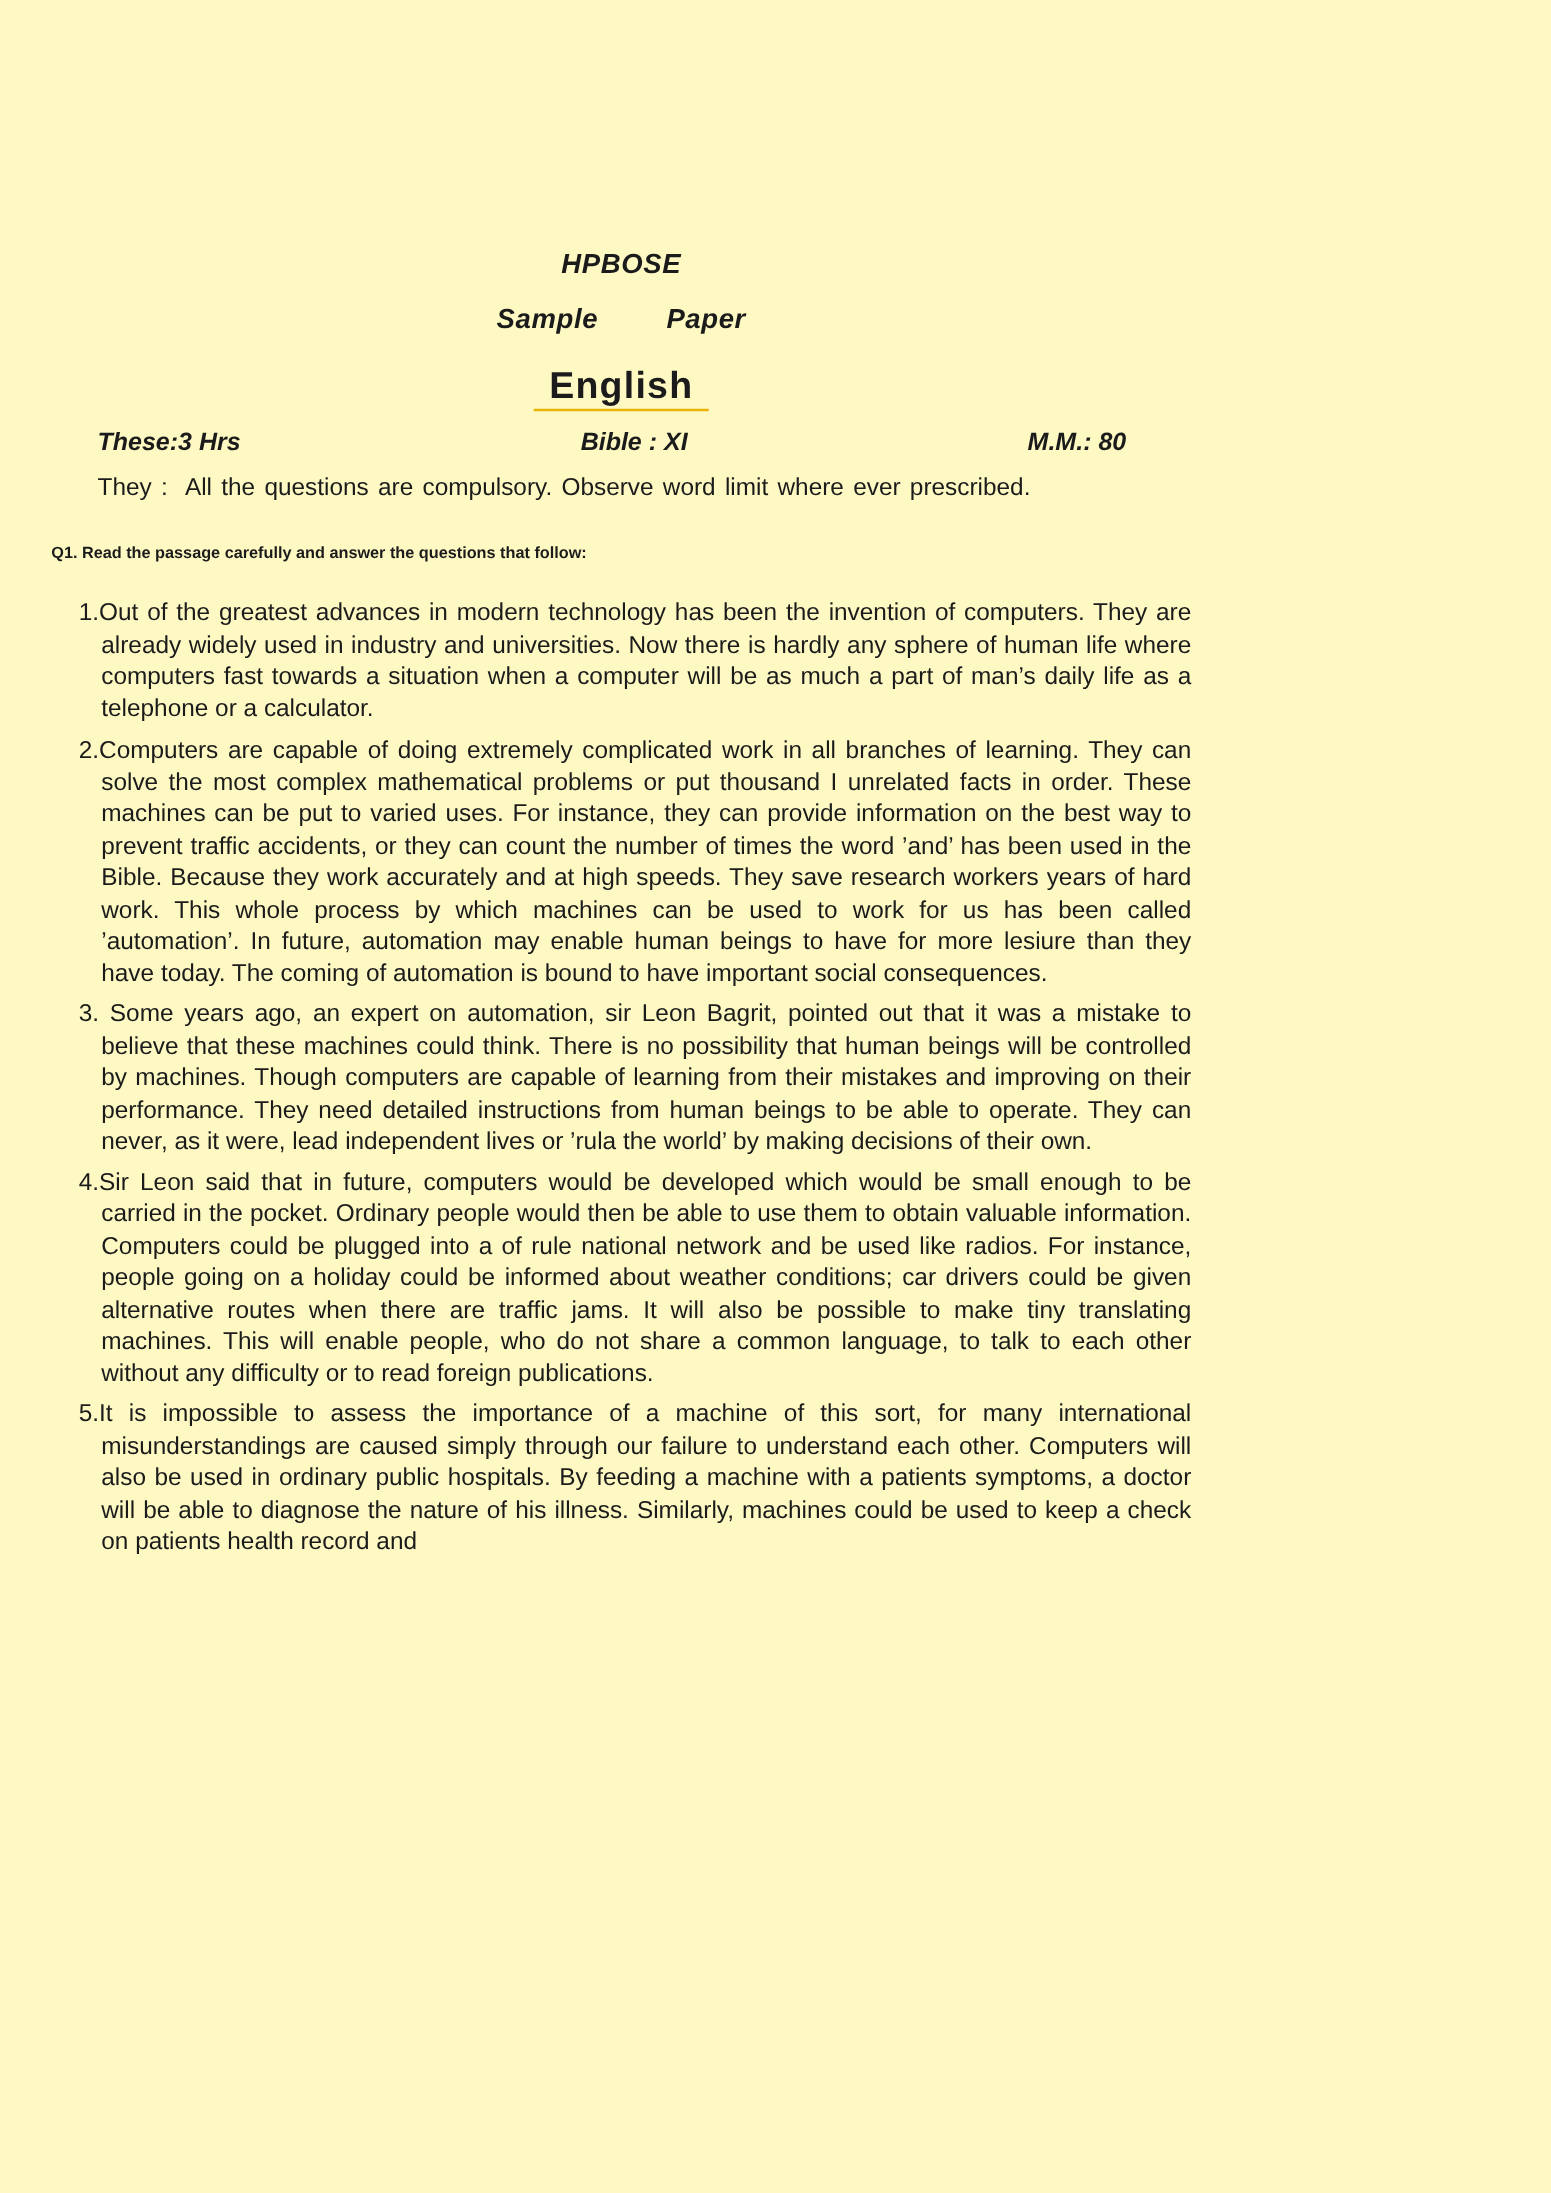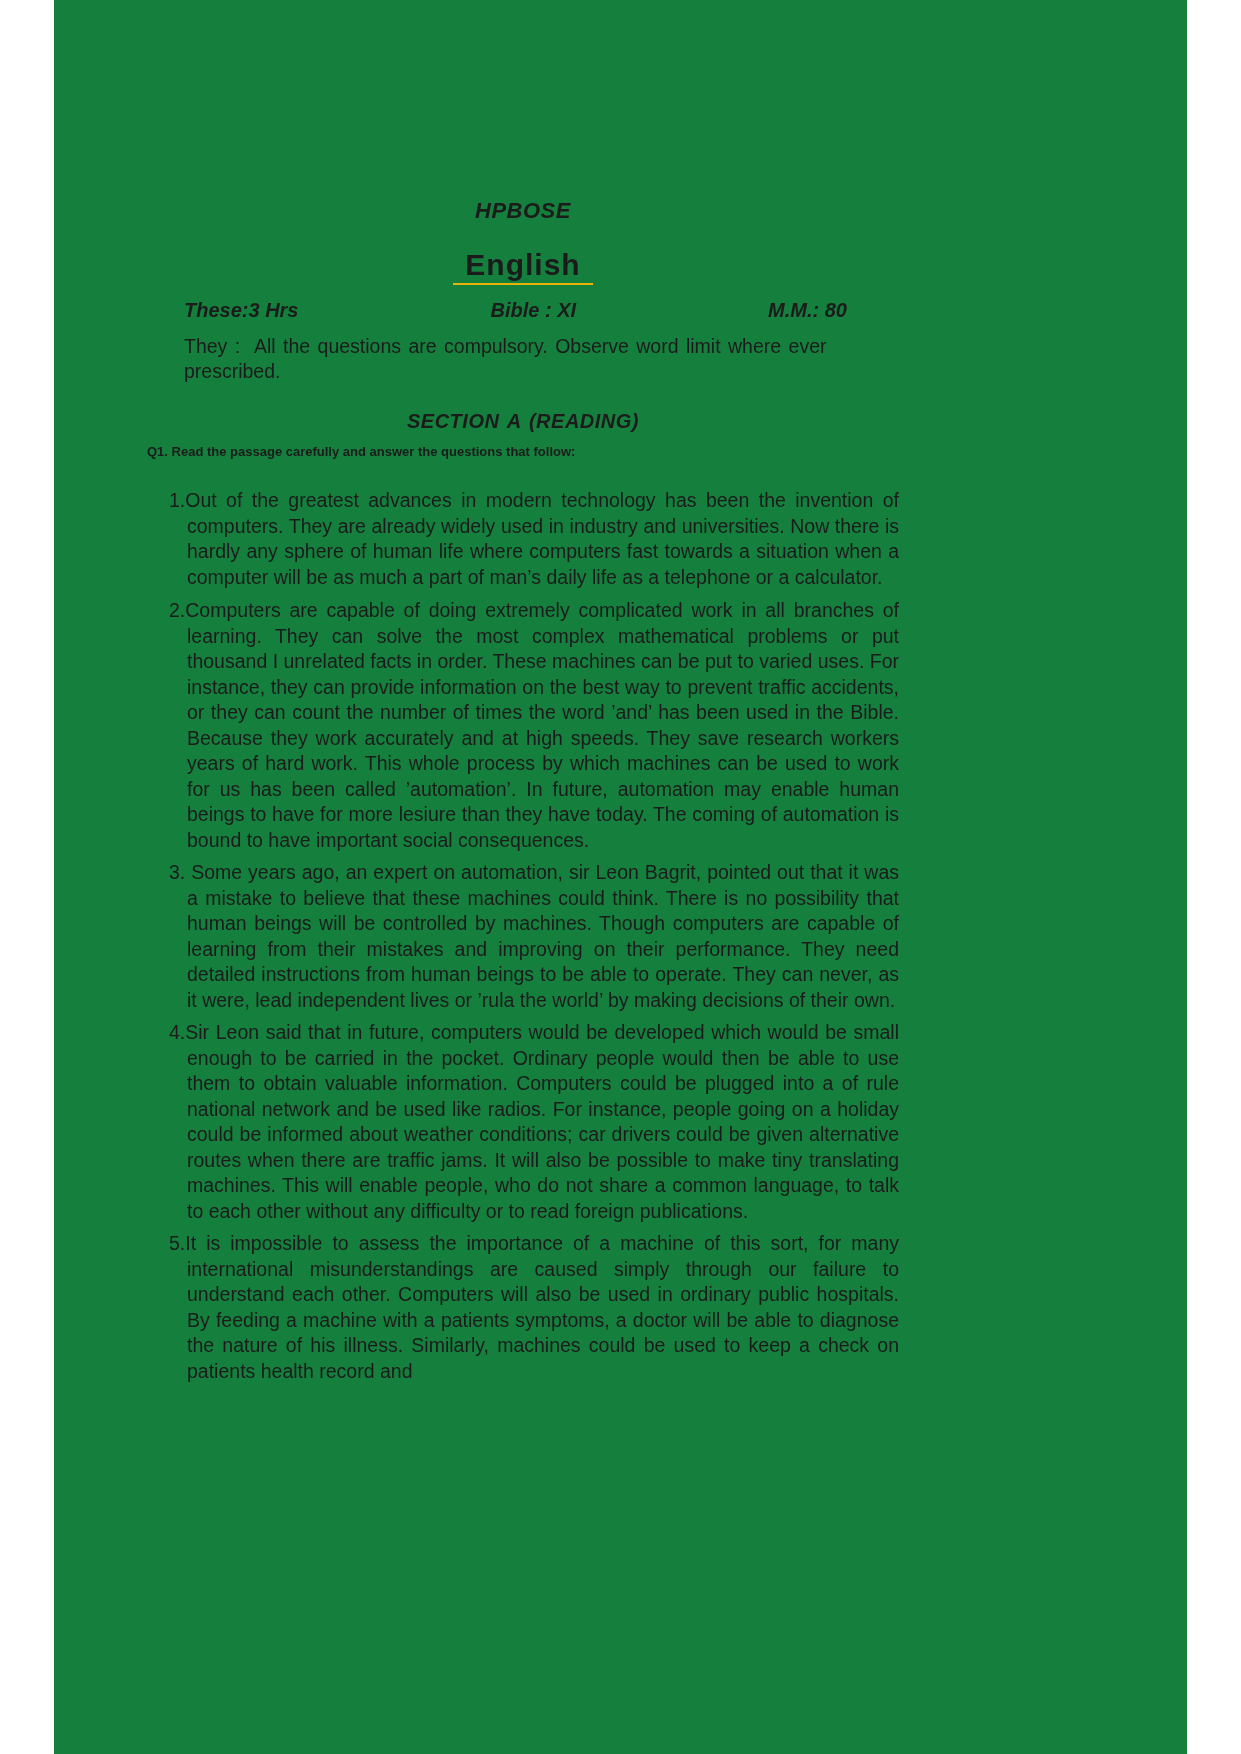--- a/index.html
+++ b/index.html
@@ -2,28 +2,28 @@
 <html><head>
 <meta charset="utf-8">
 <style>
   html, body {
     margin: 0;
     padding: 0;
     background: #ffffff;
   }
   .page {
     position: relative;
-    width: 1133px;
+    width: 1241px;
     height: 1754px;
     margin: 0 auto;
-    background: #15803d;
+    background: #fef9c3;
     color: #1b1b1b;
     font-family: "Liberation Sans", "DejaVu Sans", sans-serif;
     box-sizing: border-box;
-    padding: 198px 288px 0 93px;
+    padding: 198px 288px 0 41px;
     overflow: hidden;
   }
   .hdr {
     text-align: center;
   }
   .hdr-line {
     font-size: 22px;
     font-weight: bold;
     font-style: italic;
     line-height: 26px;
@@ -97,34 +97,34 @@
     white-space: pre;
   }
 </style>
 </head>
 <body>
 
 <div class="page">
 
   <header class="hdr">
     <div class="hdr-line">HPBOSE</div>
+    <div class="hdr-line spaced">Sample Paper</div>
     <div class="subject-wrap">
       <span class="subject">English</span>
     </div>
   </header>
 
   <div class="meta-row">
     <span>These:3 Hrs</span>
     <span>Bible : XI</span>
     <span>M.M.: 80</span>
   </div>
 
   <p class="note">They :  All the questions are compulsory. Observe word limit where ever prescribed.</p>
 
-  <div class="section-title">SECTION A (READING)</div>
 
   <div class="question-heading">Q1. Read the passage carefully and answer the questions that follow:</div>
 
   <div class="passage">
     <p class="para gap"><span class="num">1.</span><span>Out of the greatest advances in modern technology has been the invention of computers. They are already widely used in industry and universities. Now there is hardly any sphere of human life where computers fast towards a situation when a computer will be as much a part of man’s daily life as a telephone or a calculator.</span></p>
     <p class="para"><span class="num">2.</span><span>Computers are capable of doing extremely complicated work in all branches of learning. They can solve the most complex mathematical problems or put thousand I unrelated facts in order. These machines can be put to varied uses. For instance, they can provide information on the best way to prevent traffic accidents, or they can count the number of times the word ’and’ has been used in the Bible. Because they work accurately and at high speeds. They save research workers years of hard work. This whole process by which machines can be used to work for us has been called ’automation’. In future, automation may enable human beings to have for more lesiure than they have today. The coming of automation is bound to have important social consequences.</span></p>
     <p class="para"><span class="num">3. </span><span>Some years ago, an expert on automation, sir Leon Bagrit, pointed out that it was a mistake to believe that these machines could think. There is no possibility that human beings will be controlled by machines. Though computers are capable of learning from their mistakes and improving on their performance. They need detailed instructions from human beings to be able to operate. They can never, as it were, lead independent lives or ’rula the world’ by making decisions of their own.</span></p>
     <p class="para"><span class="num">4.</span><span>Sir Leon said that in future, computers would be developed which would be small enough to be carried in the pocket. Ordinary people would then be able to use them to obtain valuable information. Computers could be plugged into a of rule national network and be used like radios. For instance, people going on a holiday could be informed about weather conditions; car drivers could be given alternative routes when there are traffic jams. It will also be possible to make tiny translating machines. This will enable people, who do not share a common language, to talk to each other without any difficulty or to read foreign publications.</span></p>
     <p class="para"><span class="num">5.</span><span>It is impossible to assess the importance of a machine of this sort, for many international misunderstandings are caused simply through our failure to understand each other. Computers will also be used in ordinary public hospitals. By feeding a machine with a patients symptoms, a doctor will be able to diagnose the nature of his illness. Similarly, machines could be used to keep a check on patients health record and</span></p>
   </div>

